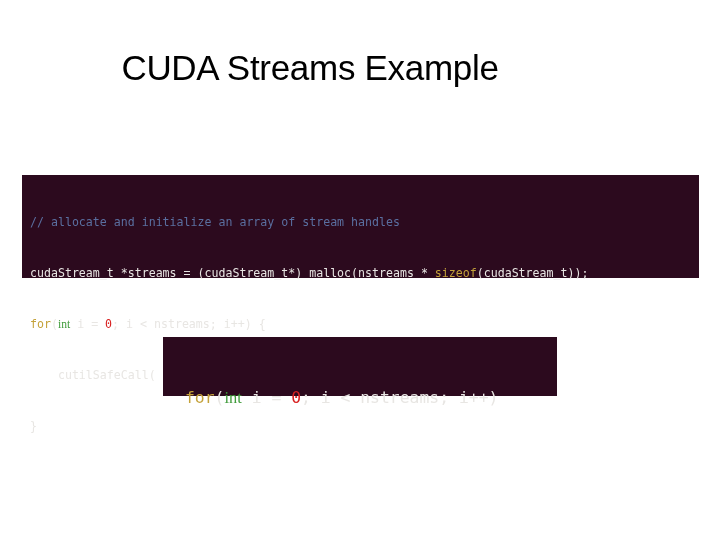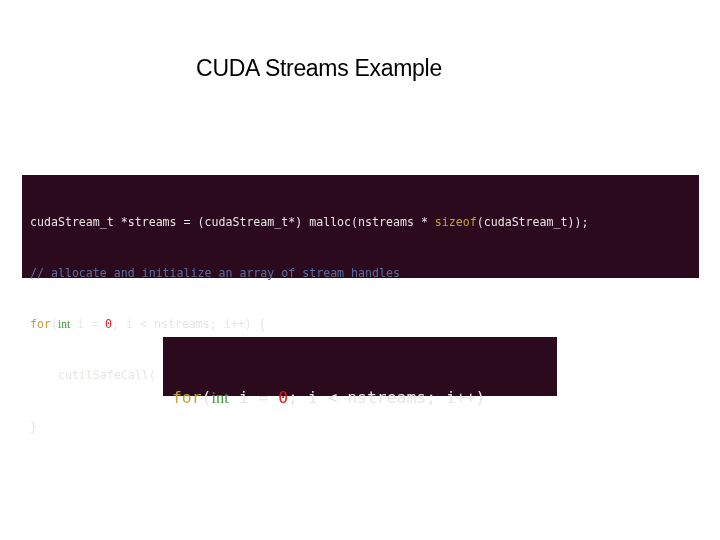--- a/index.html
+++ b/index.html
@@ -12,25 +12,25 @@
     }
     .slide {
       position: relative;
       width: 720px;
       height: 540px;
       background: #ffffff;
     }
     .title {
       position: absolute;
       top: 44px;
-      left: 17px;
+      left: 8px;
       width: 604px;
       text-align: center;
       font-family: "Liberation Sans", "DejaVu Sans", sans-serif;
-      font-size: 23px;
+      font-size: 35px;
       color: #000000;
       line-height: 48px;
       letter-spacing: -0.3px;
     }
     .code-box {
       position: absolute;
       background: #2c0a1e;
       font-family: "DejaVu Sans Mono", "Liberation Mono", monospace;
       color: #e8e6e3;
       white-space: pre;
@@ -43,43 +43,43 @@
       height: 103px;
       padding: 5px 0 0 8px;
       font-size: 11.6px;
       line-height: 17px;
     }
     .code-box-2 {
       left: 163px;
       top: 337px;
       width: 394px;
       height: 59px;
-      padding: 3px 0 0 9px;
+      padding: 3px 0 0 22px;
       font-size: 16.4px;
       line-height: 23px;
     }
     .code-line {
       display: block;
     }
     .tok-comment { color: #5a6fa0; }
     .tok-keyword { color: #c4a23a; }
     .tok-type { color: #3f9b3a; font-family: Liberation Serif, serif; }
     .tok-number { color: #d82020; }
     .tok-builtin { color: #c4a23a; }
     .tok-plain { color: #e8e6e3; }
   </style>
 </head>
 <body>
 
 <div class="slide">
   <div class="title">CUDA Streams Example</div>
 
   <div class="code-box code-box-1">
+    <span class="code-line"><span class="tok-comment">// allocate and initialize an array of stream handles</span></span>
     <span class="code-line"><span class="tok-plain">cudaStream_t *streams = (cudaStream_t*) malloc(nstreams * </span><span class="tok-builtin">sizeof</span><span class="tok-plain">(cudaStream_t));</span></span>
-    <span class="code-line"><span class="tok-comment">// allocate and initialize an array of stream handles</span></span>
     <span class="code-line"><span class="tok-keyword">for</span><span class="tok-plain">(</span><span class="tok-type">int</span><span class="tok-plain"> i = </span><span class="tok-number">0</span><span class="tok-plain">; i &lt; nstreams; i++) {</span></span>
     <span class="code-line"><span class="tok-plain">    cutilSafeCall( cudaStreamCreate(&amp;(streams[i])) );</span></span>
     <span class="code-line"><span class="tok-plain">}</span></span>
   </div>
 
   <div class="code-box code-box-2">
     <span class="code-line"><span class="tok-keyword">for</span><span class="tok-plain">(</span><span class="tok-type">int</span><span class="tok-plain"> i = </span><span class="tok-number">0</span><span class="tok-plain">; i &lt; nstreams; i++)</span></span>
   </div>
 </div>
 

